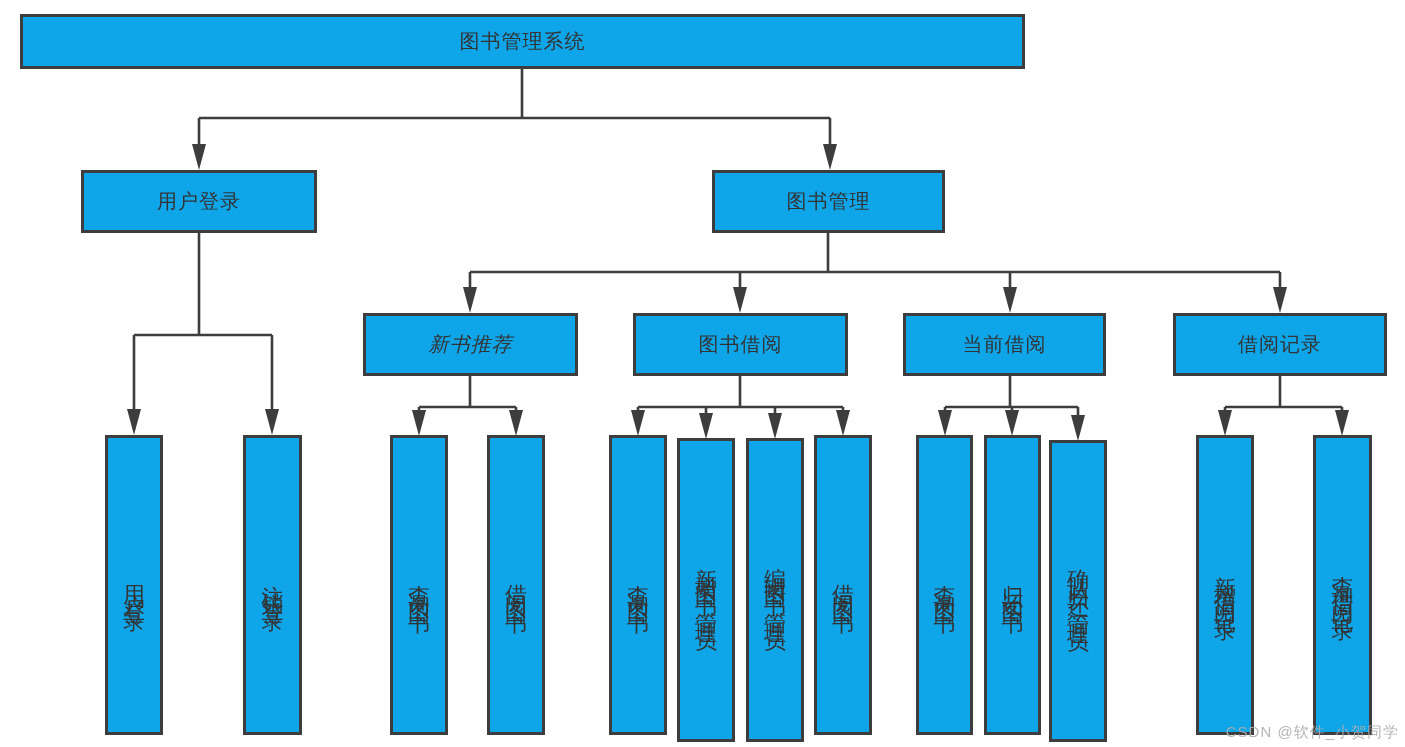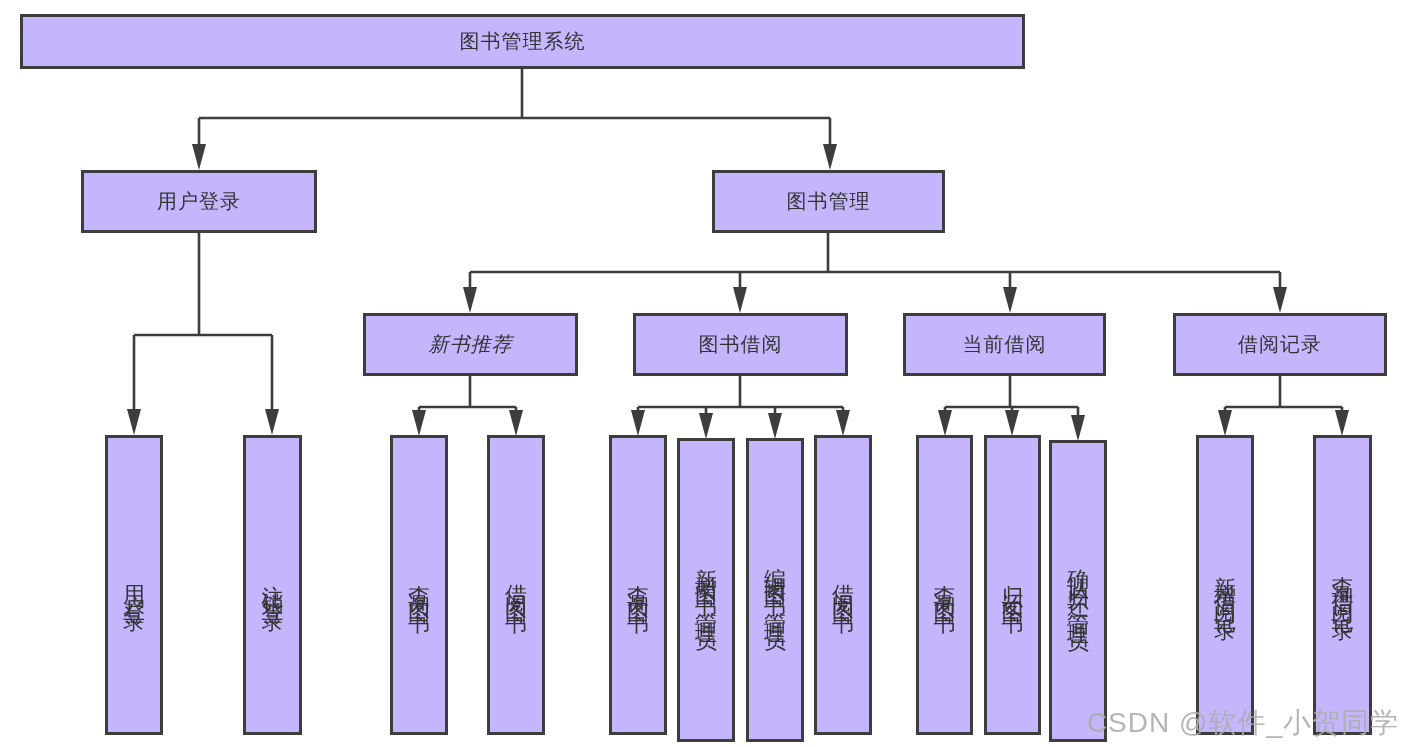--- a/index.html
+++ b/index.html
@@ -15,40 +15,40 @@
   }
   #wires {
     position: absolute; left: 0; top: 0;
     width: 1405px; height: 747px;
     z-index: 1;
   }
   .node {
     position: absolute;
     box-sizing: border-box;
     border: 3px solid #3d3d3d;
-    background: #c4b5fd;
+    background: #0ea5e9;
     display: flex;
     align-items: center;
     justify-content: center;
     color: #333333;
     z-index: 2;
   }
   .hnode { font-size: 20px; letter-spacing: 1px; }
   .root  { font-size: 20px; }
   .vnode {
     writing-mode: vertical-rl;
     text-orientation: mixed;
     font-size: 22px;
     letter-spacing: 9px;
     line-height: 1;
   }
   .watermark {
     position: absolute;
     right: 6px; bottom: 5px;
-    font-size: 28px;
+    font-size: 15px;
     color: rgba(173,173,173,0.9);
     z-index: 5;
     letter-spacing: 1px;
     white-space: nowrap;
   }
 </style>
 </head>
 <body>
 
 <div id="canvas">

